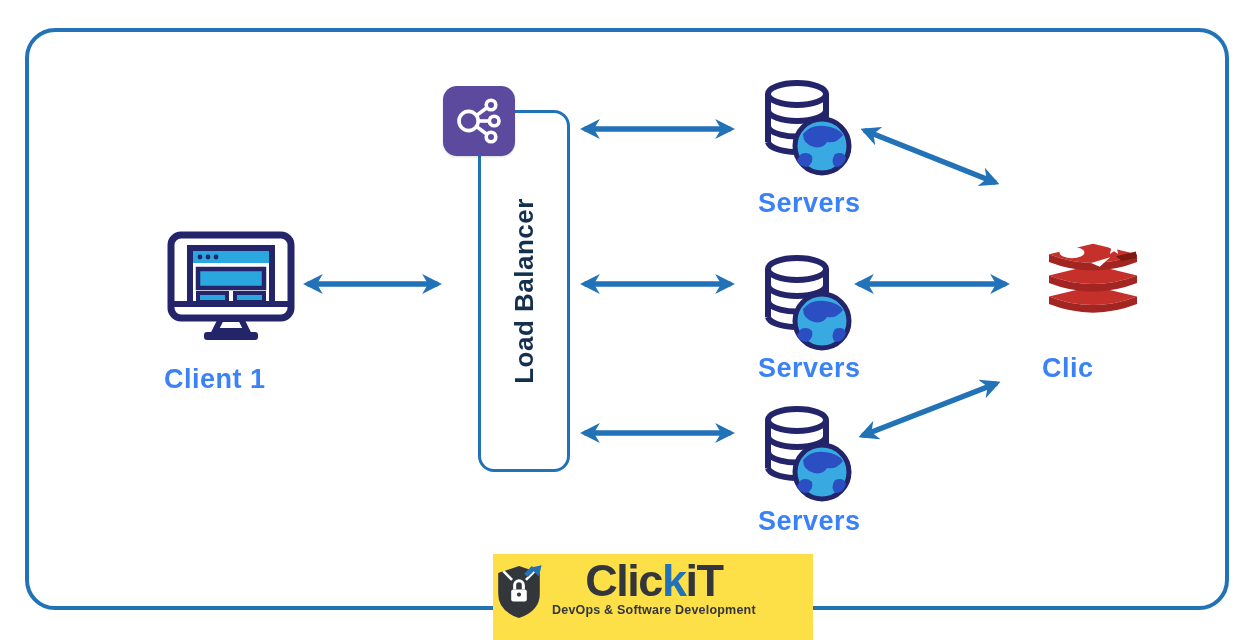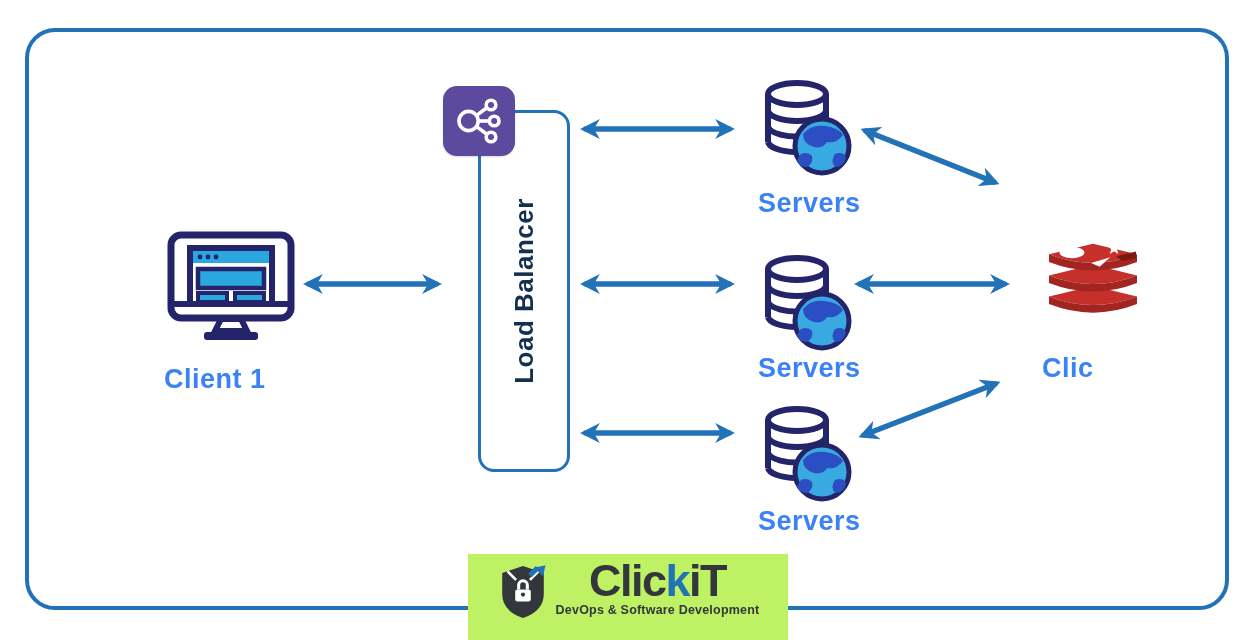--- a/index.html
+++ b/index.html
@@ -11,22 +11,22 @@
   .node-icon{position:absolute;}
   .node-label{position:absolute;font-weight:bold;font-size:27px;color:#3b82f6;
               text-align:left;letter-spacing:0.5px;}
   .lb-box{position:absolute;left:478px;top:110px;width:86px;height:356px;
           border:3px solid #2272B8;border-radius:16px;background:#fff;}
   .lb-text{position:absolute;left:50%;top:50%;transform:translate(-50%,-50%) rotate(-90deg);
            font-size:26px;font-weight:bold;color:#14304F;white-space:nowrap;letter-spacing:0.5px;}
   .lb-icon{position:absolute;left:443px;top:86px;width:72px;height:70px;background:#5C4A9E;
            border-radius:14px;display:flex;align-items:center;justify-content:center;
            box-shadow:0 1px 2px rgba(0,0,0,0.15);}
-  .logo{position:absolute;left:468px;top:554px;width:320px;height:86px;background:#bef264;
-        z-index:5;display:flex;align-items:flex-start;justify-content:center;padding-top:6px;box-sizing:border-box;}
+  .logo{position:absolute;left:493px;top:554px;width:320px;height:86px;background:#fde047;
+        z-index:5;display:flex;align-items:flex-start;padding-top:6px;box-sizing:border-box;}
   .logo-shield{margin-top:4px;margin-right:7px;}
   .logo-col{display:flex;flex-direction:column;align-items:center;}
   .brand{font-size:45px;font-weight:800;color:#33373B;letter-spacing:-1.5px;line-height:0.95;}
   .brand .blue{color:#2272B8;}
   .subtitle{font-size:12.5px;font-weight:bold;color:#33373B;letter-spacing:0.2px;margin-top:0;}
 </style>
 </head>
 <body>
 
 <div class="canvas">

